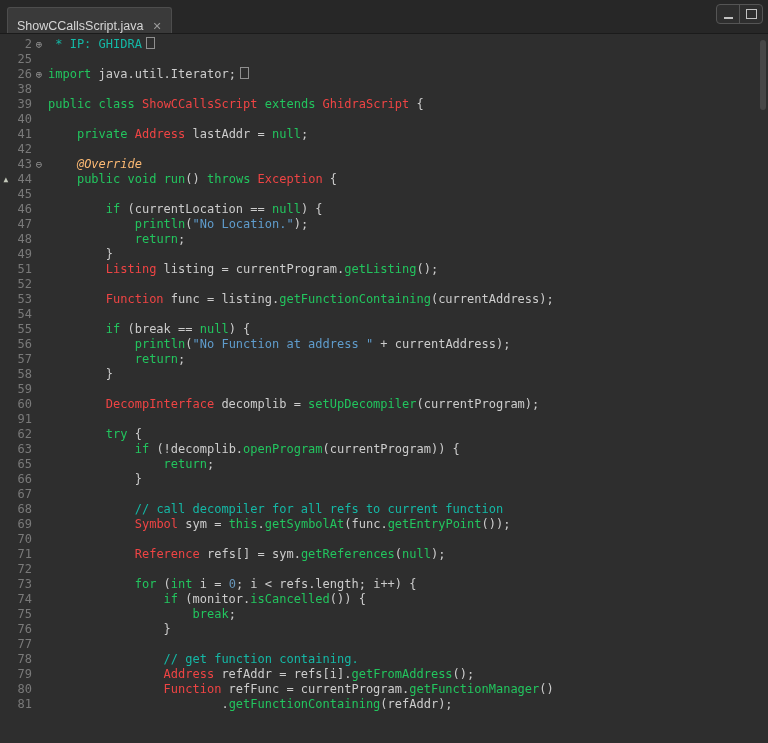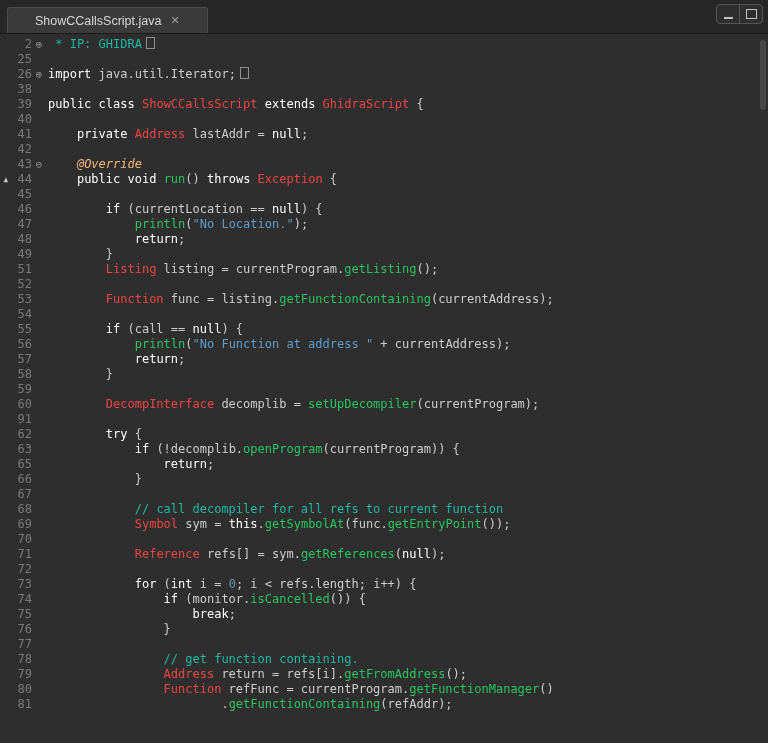--- a/index.html
+++ b/index.html
@@ -1,42 +1,42 @@
 <!DOCTYPE html>
 <html><head>
 <meta charset="utf-8">
 <style>
   html,body{margin:0;padding:0;background:#232323;}
   body{width:768px;height:743px;overflow:hidden;position:relative;
        font-family:"DejaVu Sans Mono",monospace;}
   
   .titlebar{height:33px;background:#272727;border-bottom:1px solid #1b1b1b;
             display:flex;align-items:flex-end;position:relative;}
-  .tab{margin-left:7px;height:25px;display:flex;align-items:center;
+  .tab{margin-left:7px;height:25px;display:flex;align-items:flex-end;
        background:#3a3a3a;border:1px solid #4d4d4d;border-bottom:none;
-       border-radius:3px 3px 0 0;padding:0 27px;
+       border-radius:3px 3px 0 0;padding:0 9px;
        font-family:"Liberation Sans",sans-serif;font-size:12.5px;color:#d6d6d6;}
   .tab .close{margin-left:9px;color:#9c9c9c;font-size:11px;cursor:pointer;}
   .window-controls{position:absolute;right:5px;top:4px;display:flex;
        background:#2e2e2e;border:1px solid #555;border-radius:4px;}
   .wbtn{width:22px;height:18px;display:flex;align-items:center;justify-content:center;}
   .wbtn+.wbtn{border-left:1px solid #555;}
   .glyph-min{width:9px;height:2px;background:#c2c2c2;margin-top:7px;}
   .glyph-max{width:9px;height:8px;border:1.5px solid #c2c2c2;}
   
   .editor{position:absolute;top:34px;left:0;right:0;bottom:0;background:#2e2e2e;
           padding-top:3px;overflow:hidden;}
   .code-line{display:flex;height:15px;line-height:15px;font-size:12px;white-space:pre;}
   .marker{width:12px;text-align:center;color:#c3c8ba;font-size:8px;flex:none;}
   .lnum{width:20px;text-align:right;color:#7a7a7a;flex:none;}
   .fold{width:14px;text-align:center;color:#8f8f8f;font-size:11px;flex:none;}
   .code{padding-left:2px;flex:1;color:#cccccc;}
   
   .cm{color:#14b8a6;}
-  .kw{color:#ffffff;}
+  .kw{color:#22c55e;}
   .ty{color:#ef4444;}
   .mt{color:#22c55e;}
   .st{color:#5f9ccc;}
   .nm{color:#6897bb;}
   .an{color:#fdba74;font-style:italic;}
   .pl{color:#cccccc;}
   .fold-box{display:inline-block;width:7px;height:10px;border:1px solid #8f8f8f;
             margin-left:4px;vertical-align:-1px;}
   .scroll-thumb{position:absolute;right:2px;top:6px;width:6px;height:70px;
                 background:#474747;border-radius:3px;}
@@ -73,21 +73,21 @@
       <div class="code-line"><span class="marker">▲</span><span class="lnum">44</span><span class="fold"></span><span class="code"><span class="pl">    </span><span class="kw">public</span><span class="pl"> </span><span class="kw">void</span><span class="pl"> </span><span class="mt">run</span><span class="pl">() </span><span class="kw">throws</span><span class="pl"> </span><span class="ty">Exception</span><span class="pl"> {</span></span></div>
       <div class="code-line"><span class="marker"></span><span class="lnum">45</span><span class="fold"></span><span class="code"></span></div>
       <div class="code-line"><span class="marker"></span><span class="lnum">46</span><span class="fold"></span><span class="code"><span class="pl">        </span><span class="kw">if</span><span class="pl"> (currentLocation == </span><span class="kw">null</span><span class="pl">) {</span></span></div>
       <div class="code-line"><span class="marker"></span><span class="lnum">47</span><span class="fold"></span><span class="code"><span class="pl">            </span><span class="mt">println</span><span class="pl">(</span><span class="st">"No Location."</span><span class="pl">);</span></span></div>
       <div class="code-line"><span class="marker"></span><span class="lnum">48</span><span class="fold"></span><span class="code"><span class="pl">            </span><span class="kw">return</span><span class="pl">;</span></span></div>
       <div class="code-line"><span class="marker"></span><span class="lnum">49</span><span class="fold"></span><span class="code"><span class="pl">        }</span></span></div>
       <div class="code-line"><span class="marker"></span><span class="lnum">51</span><span class="fold"></span><span class="code"><span class="pl">        </span><span class="ty">Listing</span><span class="pl"> listing = currentProgram.</span><span class="mt">getListing</span><span class="pl">();</span></span></div>
       <div class="code-line"><span class="marker"></span><span class="lnum">52</span><span class="fold"></span><span class="code"></span></div>
       <div class="code-line"><span class="marker"></span><span class="lnum">53</span><span class="fold"></span><span class="code"><span class="pl">        </span><span class="ty">Function</span><span class="pl"> func = listing.</span><span class="mt">getFunctionContaining</span><span class="pl">(currentAddress);</span></span></div>
       <div class="code-line"><span class="marker"></span><span class="lnum">54</span><span class="fold"></span><span class="code"></span></div>
-      <div class="code-line"><span class="marker"></span><span class="lnum">55</span><span class="fold"></span><span class="code"><span class="pl">        </span><span class="kw">if</span><span class="pl"> (call == </span><span class="kw">null</span><span class="pl">) {</span></span></div>
+      <div class="code-line"><span class="marker"></span><span class="lnum">55</span><span class="fold"></span><span class="code"><span class="pl">        </span><span class="kw">if</span><span class="pl"> (break == </span><span class="kw">null</span><span class="pl">) {</span></span></div>
       <div class="code-line"><span class="marker"></span><span class="lnum">56</span><span class="fold"></span><span class="code"><span class="pl">            </span><span class="mt">println</span><span class="pl">(</span><span class="st">"No Function at address "</span><span class="pl"> + currentAddress);</span></span></div>
       <div class="code-line"><span class="marker"></span><span class="lnum">57</span><span class="fold"></span><span class="code"><span class="pl">            </span><span class="kw">return</span><span class="pl">;</span></span></div>
       <div class="code-line"><span class="marker"></span><span class="lnum">58</span><span class="fold"></span><span class="code"><span class="pl">        }</span></span></div>
       <div class="code-line"><span class="marker"></span><span class="lnum">59</span><span class="fold"></span><span class="code"></span></div>
       <div class="code-line"><span class="marker"></span><span class="lnum">60</span><span class="fold"></span><span class="code"><span class="pl">        </span><span class="ty">DecompInterface</span><span class="pl"> decomplib = </span><span class="mt">setUpDecompiler</span><span class="pl">(currentProgram);</span></span></div>
       <div class="code-line"><span class="marker"></span><span class="lnum">91</span><span class="fold"></span><span class="code"></span></div>
       <div class="code-line"><span class="marker"></span><span class="lnum">62</span><span class="fold"></span><span class="code"><span class="pl">        </span><span class="kw">try</span><span class="pl"> {</span></span></div>
       <div class="code-line"><span class="marker"></span><span class="lnum">63</span><span class="fold"></span><span class="code"><span class="pl">            </span><span class="kw">if</span><span class="pl"> (!decomplib.</span><span class="mt">openProgram</span><span class="pl">(currentProgram)) {</span></span></div>
       <div class="code-line"><span class="marker"></span><span class="lnum">65</span><span class="fold"></span><span class="code"><span class="pl">                </span><span class="kw">return</span><span class="pl">;</span></span></div>
       <div class="code-line"><span class="marker"></span><span class="lnum">66</span><span class="fold"></span><span class="code"><span class="pl">            }</span></span></div>
@@ -96,18 +96,18 @@
       <div class="code-line"><span class="marker"></span><span class="lnum">69</span><span class="fold"></span><span class="code"><span class="pl">            </span><span class="ty">Symbol</span><span class="pl"> sym = </span><span class="kw">this</span><span class="pl">.</span><span class="mt">getSymbolAt</span><span class="pl">(func.</span><span class="mt">getEntryPoint</span><span class="pl">());</span></span></div>
       <div class="code-line"><span class="marker"></span><span class="lnum">70</span><span class="fold"></span><span class="code"></span></div>
       <div class="code-line"><span class="marker"></span><span class="lnum">71</span><span class="fold"></span><span class="code"><span class="pl">            </span><span class="ty">Reference</span><span class="pl"> refs[] = sym.</span><span class="mt">getReferences</span><span class="pl">(</span><span class="kw">null</span><span class="pl">);</span></span></div>
       <div class="code-line"><span class="marker"></span><span class="lnum">72</span><span class="fold"></span><span class="code"></span></div>
       <div class="code-line"><span class="marker"></span><span class="lnum">73</span><span class="fold"></span><span class="code"><span class="pl">            </span><span class="kw">for</span><span class="pl"> (</span><span class="kw">int</span><span class="pl"> i = </span><span class="nm">0</span><span class="pl">; i &lt; refs.length; i++) {</span></span></div>
       <div class="code-line"><span class="marker"></span><span class="lnum">74</span><span class="fold"></span><span class="code"><span class="pl">                </span><span class="kw">if</span><span class="pl"> (monitor.</span><span class="mt">isCancelled</span><span class="pl">()) {</span></span></div>
       <div class="code-line"><span class="marker"></span><span class="lnum">75</span><span class="fold"></span><span class="code"><span class="pl">                    </span><span class="kw">break</span><span class="pl">;</span></span></div>
       <div class="code-line"><span class="marker"></span><span class="lnum">76</span><span class="fold"></span><span class="code"><span class="pl">                }</span></span></div>
       <div class="code-line"><span class="marker"></span><span class="lnum">77</span><span class="fold"></span><span class="code"></span></div>
       <div class="code-line"><span class="marker"></span><span class="lnum">78</span><span class="fold"></span><span class="code"><span class="pl">                </span><span class="cm">// get function containing.</span></span></div>
-      <div class="code-line"><span class="marker"></span><span class="lnum">79</span><span class="fold"></span><span class="code"><span class="pl">                </span><span class="ty">Address</span><span class="pl"> return = refs[i].</span><span class="mt">getFromAddress</span><span class="pl">();</span></span></div>
+      <div class="code-line"><span class="marker"></span><span class="lnum">79</span><span class="fold"></span><span class="code"><span class="pl">                </span><span class="ty">Address</span><span class="pl"> refAddr = refs[i].</span><span class="mt">getFromAddress</span><span class="pl">();</span></span></div>
       <div class="code-line"><span class="marker"></span><span class="lnum">80</span><span class="fold"></span><span class="code"><span class="pl">                </span><span class="ty">Function</span><span class="pl"> refFunc = currentProgram.</span><span class="mt">getFunctionManager</span><span class="pl">()</span></span></div>
       <div class="code-line"><span class="marker"></span><span class="lnum">81</span><span class="fold"></span><span class="code"><span class="pl">                        .</span><span class="mt">getFunctionContaining</span><span class="pl">(refAddr);</span></span></div>
     </div>
   <div class="scroll-thumb"></div>
 </div>
 
 </body></html>

